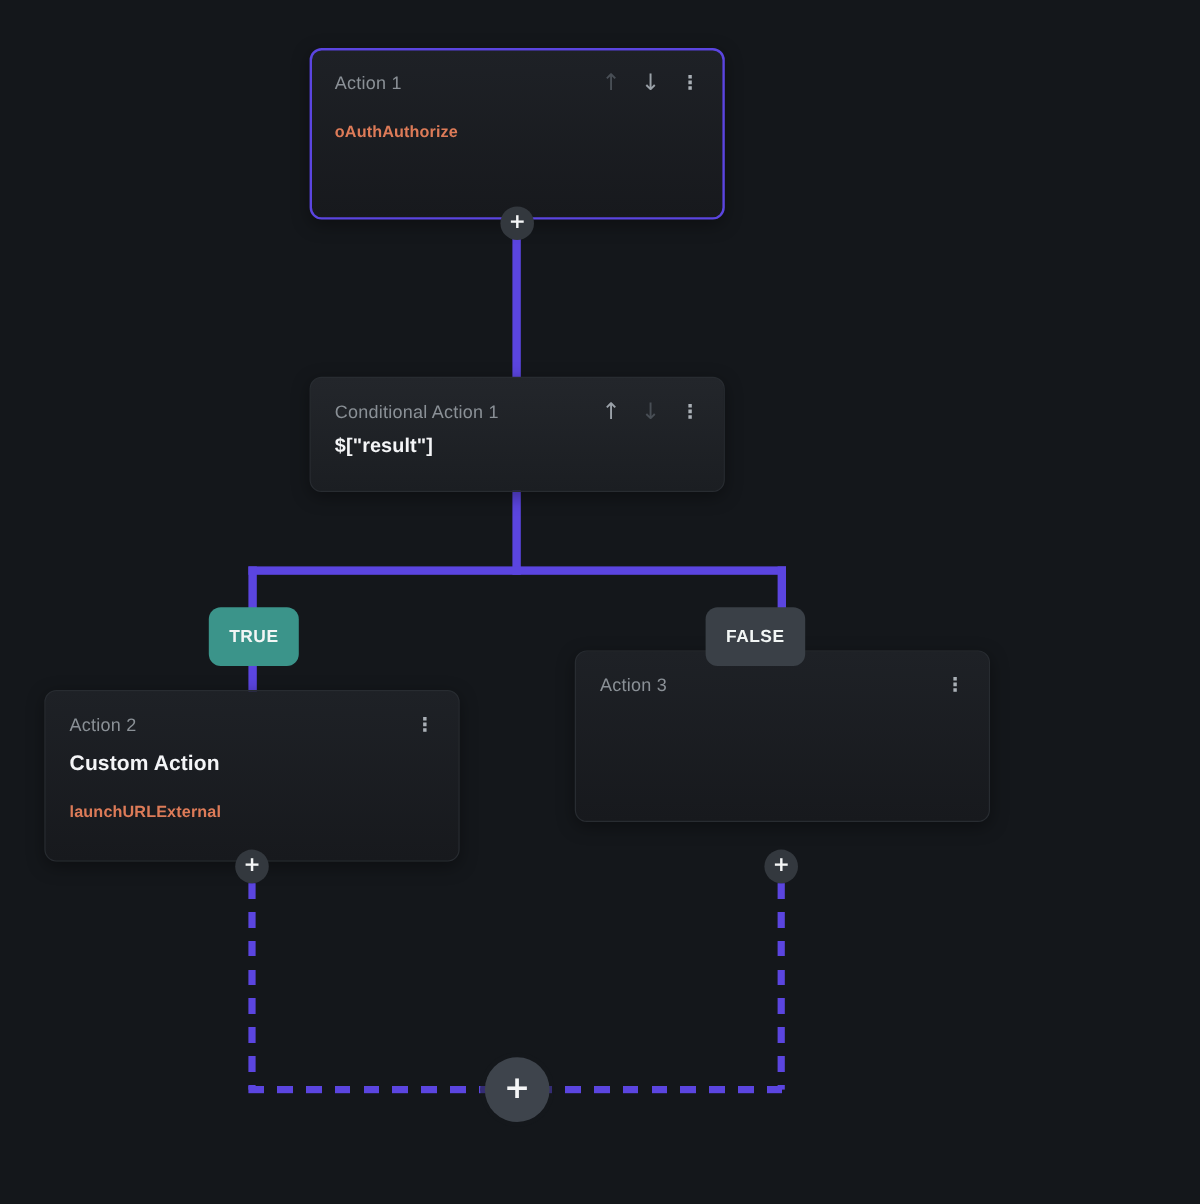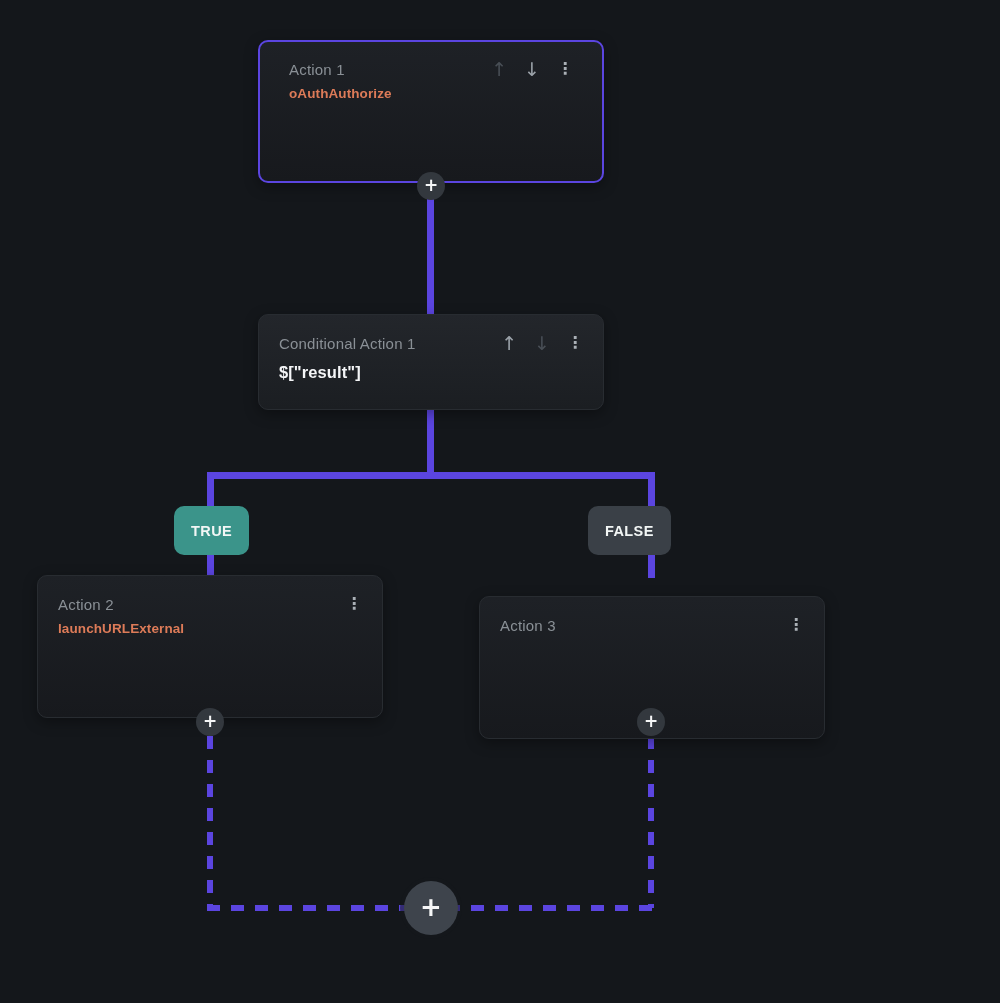--- a/index.html
+++ b/index.html
@@ -35,44 +35,44 @@
   .node {
     position: absolute;
     width: 346px;
     background: linear-gradient(180deg, #1e2126 0%, #17191d 100%);
     border: 1px solid #282c31;
     border-radius: 10px;
     padding: 17px 20px;
     z-index: 2;
     box-shadow: 0 4px 14px rgba(0,0,0,0.35);
   }
-  .node-selected { border: 2px solid #5b45e0; padding: 16px 29px; }
+  .node-selected { border: 2px solid #5b45e0; padding: 16px 19px; }
   .node-action1      { left: 258px; top: 40px;  height: 143px; }
   .node-conditional1 { left: 258px; top: 314px; height: 96px;
                        background: linear-gradient(180deg, #23262b 0%, #1b1e22 100%); }
   .node-action2      { left: 37px;  top: 575px; height: 143px; }
-  .node-action3      { left: 479px; top: 596px; height: 143px; }
+  .node-action3      { left: 479px; top: 542px; height: 143px; }
 
   .node-header {
     display: flex; align-items: center; justify-content: space-between;
     height: 22px;
   }
   .node-label { color: #8a9096; font-size: 15px; letter-spacing: 0.2px; }
   .header-icons { display: flex; align-items: center; gap: 17px; }
   .icon-arrow { font-size: 19px; line-height: 1; cursor: pointer; font-family: "DejaVu Sans", sans-serif; }
   .icon-bright { color: #9aa1a8; }
   .icon-dim    { color: #484e55; }
   .icon-kebab  { color: #aab0b6; font-size: 16px; font-weight: 700; line-height: 1;
                  cursor: pointer; font-family: "DejaVu Sans", sans-serif; }
   .node-title {
     color: #f4f5f7; font-size: 17.5px; font-weight: 700; margin-top: 11px;
     letter-spacing: 0.1px;
   }
   .node-subtitle {
-    color: #dd7b58; font-size: 13.5px; font-weight: 700; margin-top: 6px;
+    color: #dd7b58; font-size: 13.5px; font-weight: 700; margin-top: 22px;
     letter-spacing: 0.1px;
   }
   .node-conditional1 .node-title { font-size: 16.5px; margin-top: 9px; }
 
   
   .badge {
     position: absolute; z-index: 3;
     height: 49px; padding: 0 17px;
     display: flex; align-items: center; justify-content: center;
     border-radius: 10px;
@@ -149,20 +149,21 @@
   <div class="badge badge-true">TRUE</div>
   <div class="badge badge-false">FALSE</div>
 
   <div class="node node-action2">
     <div class="node-header">
       <span class="node-label">Action 2</span>
       <span class="header-icons">
         <span class="icon-kebab">⋮</span>
       </span>
     </div>
+    <div class="node-title">Custom Action</div>
     <div class="node-subtitle">launchURLExternal</div>
   </div>
 
   <div class="plus plus-small plus-2">
     <span class="plus-glyph">+</span>
   </div>
 
   <div class="node node-action3">
     <div class="node-header">
       <span class="node-label">Action 3</span>

